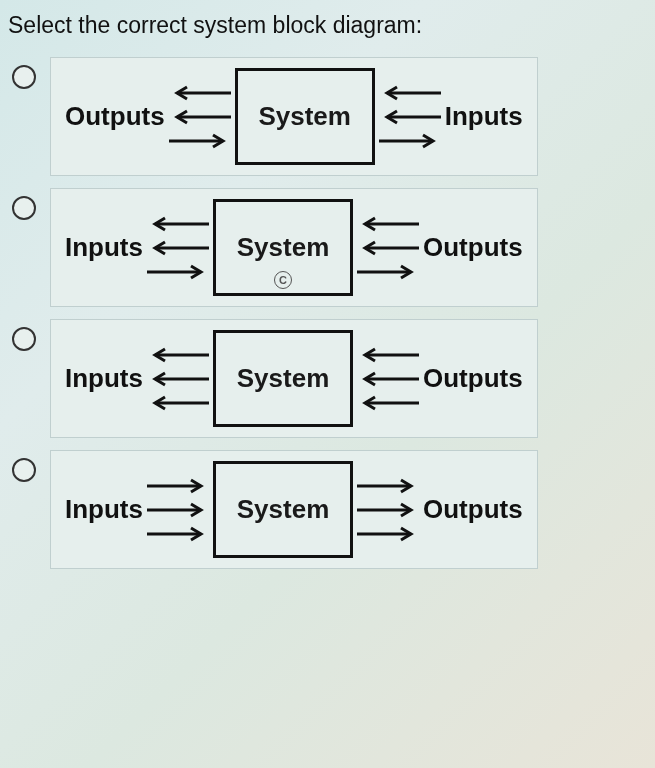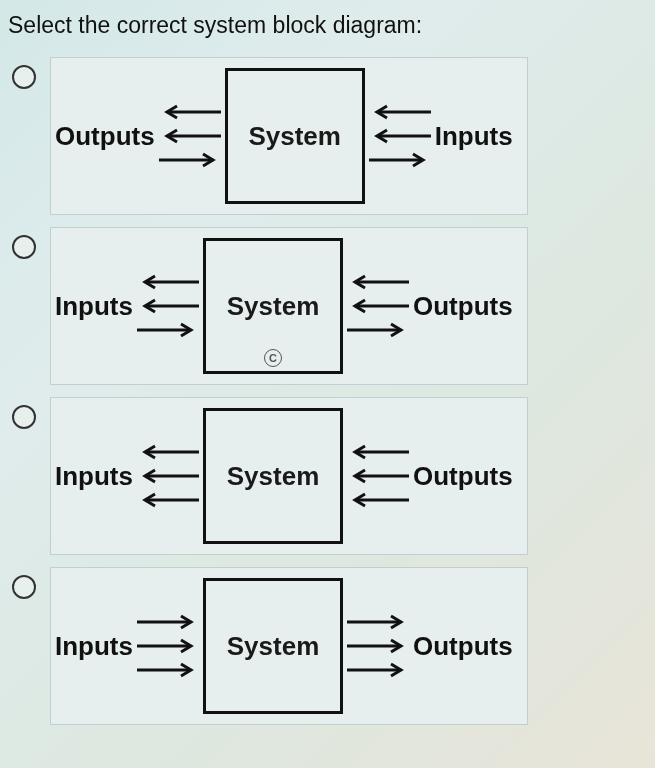--- a/index.html
+++ b/index.html
@@ -32,21 +32,21 @@
     width: 24px;
     height: 24px;
     border: 2px solid #333;
     border-radius: 50%;
     background: #e8f0ee;
     flex: 0 0 auto;
     margin-top: 8px;
   }
   .diagram-box {
     background: #e6efed;
-    padding: 10px 14px 10px 4px;
+    padding: 10px 14px 10px 14px;
     border: 1px solid #c0cfcf;
     display: flex;
     align-items: center;
     gap: 2px;
   }
   .label {
     font-size: 26px;
     font-weight: bold;
     color: #111;
   }
@@ -55,21 +55,21 @@
     flex-direction: column;
     gap: 8px;
     align-items: flex-end;
     padding: 0 2px;
   }
   .arrows.aleft { align-items: flex-start; }
   .systembox {
     border: 3px solid #111;
     background: #e6efed;
     width: 140px;
-    height: 136px;
+    height: 97px;
     display: flex;
     align-items: center;
     justify-content: center;
     font-size: 26px;
     font-weight: bold;
     position: relative;
   }
   .cmark {
     position: absolute;
     bottom: 4px;

